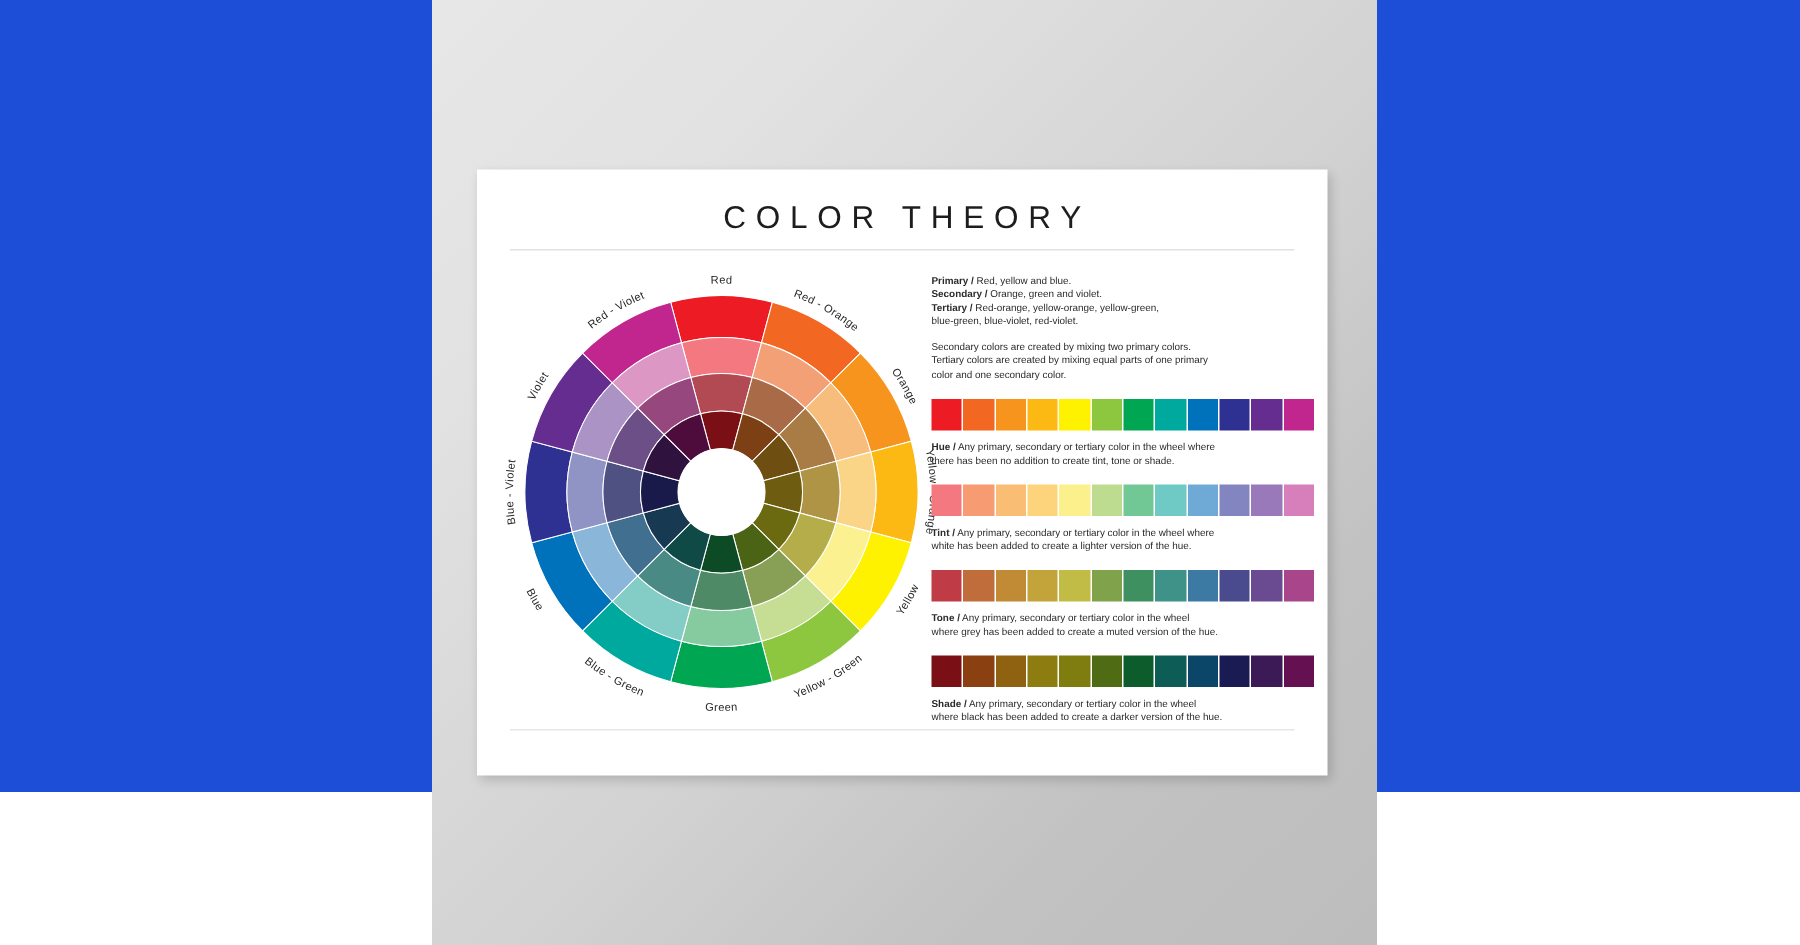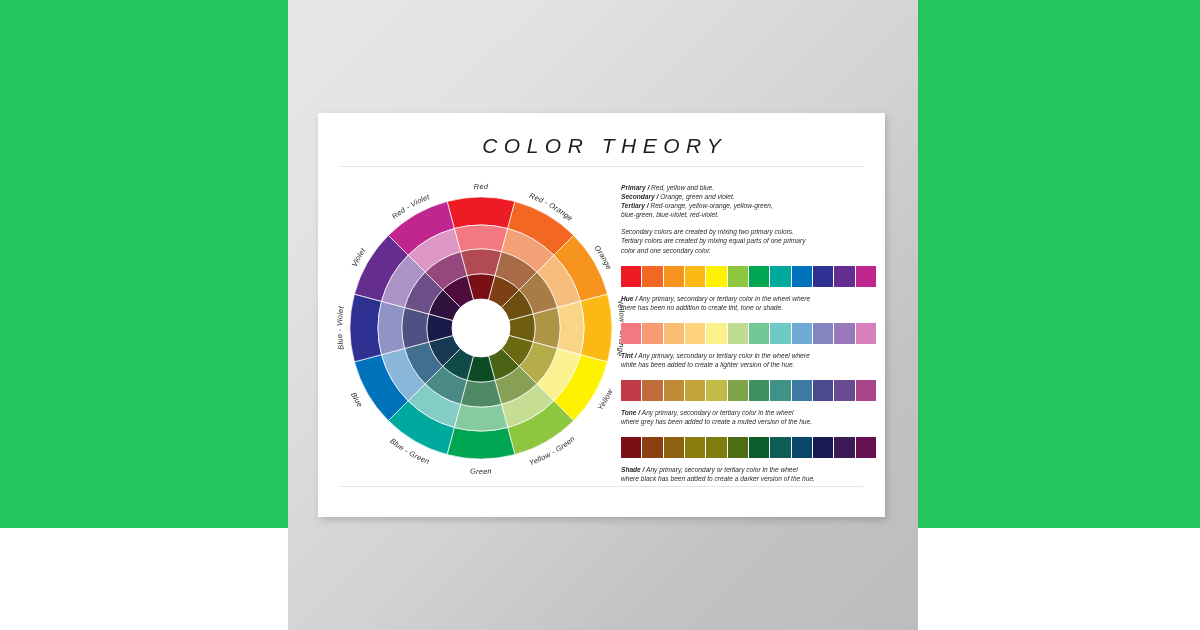--- a/index.html
+++ b/index.html
@@ -10,22 +10,21 @@
     height: 630px;
     overflow: hidden;
     background: #ffffff;
     font-family: "Liberation Sans", sans-serif;
   }
 
   #stage {
     position: relative;
     width: 1200px;
     height: 528px;
-    background: #22c55e;
-    font-style: italic;
+    background: #1d4ed8;
   }
 
   
   #backdrop {
     position: absolute;
     left: 288px;
     top: 0;
     width: 630px;
     height: 630px;
     background: linear-gradient(135deg, #e7e7e7 0%, #e2e2e2 22%, #d2d2d2 55%, #c2c2c2 78%, #bdbdbd 100%);

